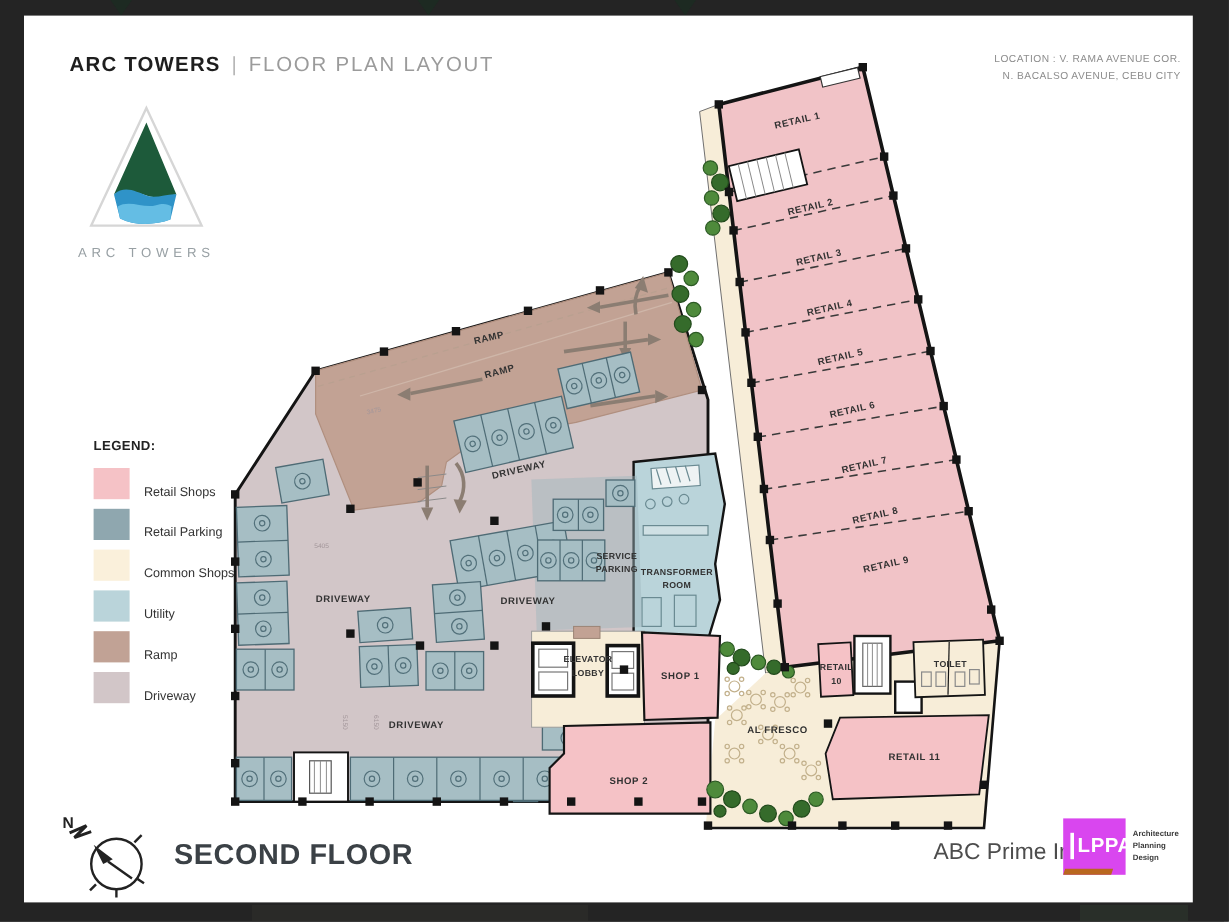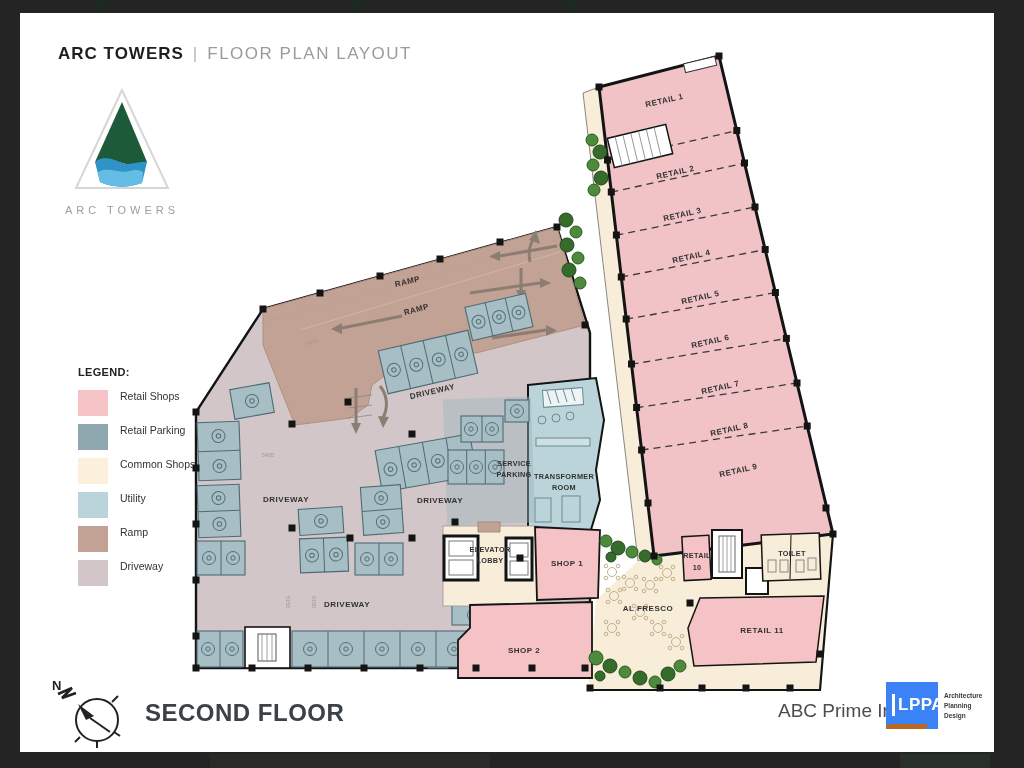--- a/index.html
+++ b/index.html
@@ -14,29 +14,29 @@
   #title .sep{color:#b5b5b5;margin:0 9px;font-weight:400;}
   #title .sub{color:#9b9b9b;font-weight:400;letter-spacing:1.5px;}
   #loc{position:absolute;right:36px;top:42px;text-align:right;font-size:8.5px;
        color:#8d8d8d;letter-spacing:.4px;line-height:1.65;}
   
   #logo{position:absolute;left:62px;top:86px;width:120px;}
   #logo .word{margin-top:6px;text-align:center;font-size:11px;letter-spacing:4px;color:#98a0a4;}
   
   #legend{position:absolute;left:52px;top:366px;margin-left:26px;}
   #legend .ltitle{font-size:11px;font-weight:bold;color:#222;margin-bottom:12px;letter-spacing:.3px;}
-  .litem{display:flex;align-items:flex-start;margin-bottom:8px;height:26px;}
+  .litem{display:flex;align-items:flex-end;margin-bottom:8px;height:26px;}
   .lsw{width:30px;height:26px;margin-right:12px;flex:none;}
   .llab{font-size:10.5px;color:#333;}
   
   #floor-title{position:absolute;left:145px;top:699px;font-size:24px;font-weight:bold;
                color:#3b4146;letter-spacing:.5px;}
   #compass{position:absolute;left:50px;top:682px;}
   #client{position:absolute;left:778px;top:700px;font-size:19px;color:#4d4d4d;}
-  #lppa{position:absolute;left:886px;top:682px;width:52px;height:47px;background:#3b82f6;
+  #lppa{position:absolute;left:886px;top:682px;width:52px;height:47px;background:#d946ef;
         color:#fff;overflow:visible;}
   #lppa .acr{position:absolute;left:6px;top:12px;font-size:17px;font-weight:bold;
              letter-spacing:.5px;border-left:3px solid #fff;padding-left:3px;line-height:22px;}
   #lppa .bar{position:absolute;left:0;bottom:0;width:40px;height:5px;background:#b9671f;
              transform:skewX(-18deg);transform-origin:left bottom;}
   #lppa .tag{position:absolute;left:58px;top:9px;width:70px;font-size:6.5px;font-weight:bold;
              color:#3a3a3a;line-height:1.55;}
   
   #plan{position:absolute;left:0;top:0;}
   .lbl{font:bold 8px "Liberation Sans",sans-serif;fill:#323232;letter-spacing:.5px;text-anchor:middle;}
@@ -59,20 +59,24 @@
 <div class="frag" style="left:92px;top:0;width:0;height:0;border-left:9px solid transparent;border-right:9px solid transparent;border-top:13px solid #16301f;"></div>
 <div class="frag" style="left:348px;top:0;width:0;height:0;border-left:9px solid transparent;border-right:9px solid transparent;border-top:13px solid #16301f;"></div>
 <div class="frag" style="left:562px;top:0;width:0;height:0;border-left:9px solid transparent;border-right:9px solid transparent;border-top:13px solid #16301f;"></div>
 <div class="frag" style="left:210px;top:754px;width:280px;height:14px;background:#30302c;"></div>
 <div class="frag" style="left:900px;top:754px;width:90px;height:14px;background:#2e3a2e;"></div>
 
 <div id="slide"></div>
 
 <div id="title">
   <span class="brand">ARC TOWERS</span><span class="sep">|</span><span class="sub">FLOOR PLAN LAYOUT</span>
+</div>
+<div id="loc">
+  <div>LOCATION : V. RAMA AVENUE COR.</div>
+  <div>N. BACALSO AVENUE, CEBU CITY</div>
 </div>
 
 <div id="logo">
   <svg width="120" height="108" viewBox="0 0 120 108">
     <polygon points="60,4 14,102 106,102" fill="none" stroke="#d6d6d6" stroke-width="2"></polygon>
     <path d="M60,16 L33,76 C42,70 52,74 60,77 C68,80 76,77 85,76 Z" fill="#1d5a3a"></path>
     <path d="M33,76 C42,68 52,74 60,77 C68,80 78,75 85,76 L80,97 C66,102 50,102 38,96 Z" fill="#2f93c8"></path>
     <path d="M36,86 C46,80 58,88 68,85 C74,83 78,84 81,86 L80,97 C66,102 50,102 38,96 Z" fill="#64bde4"></path>
   </svg>
   <div class="word">ARC TOWERS</div>

